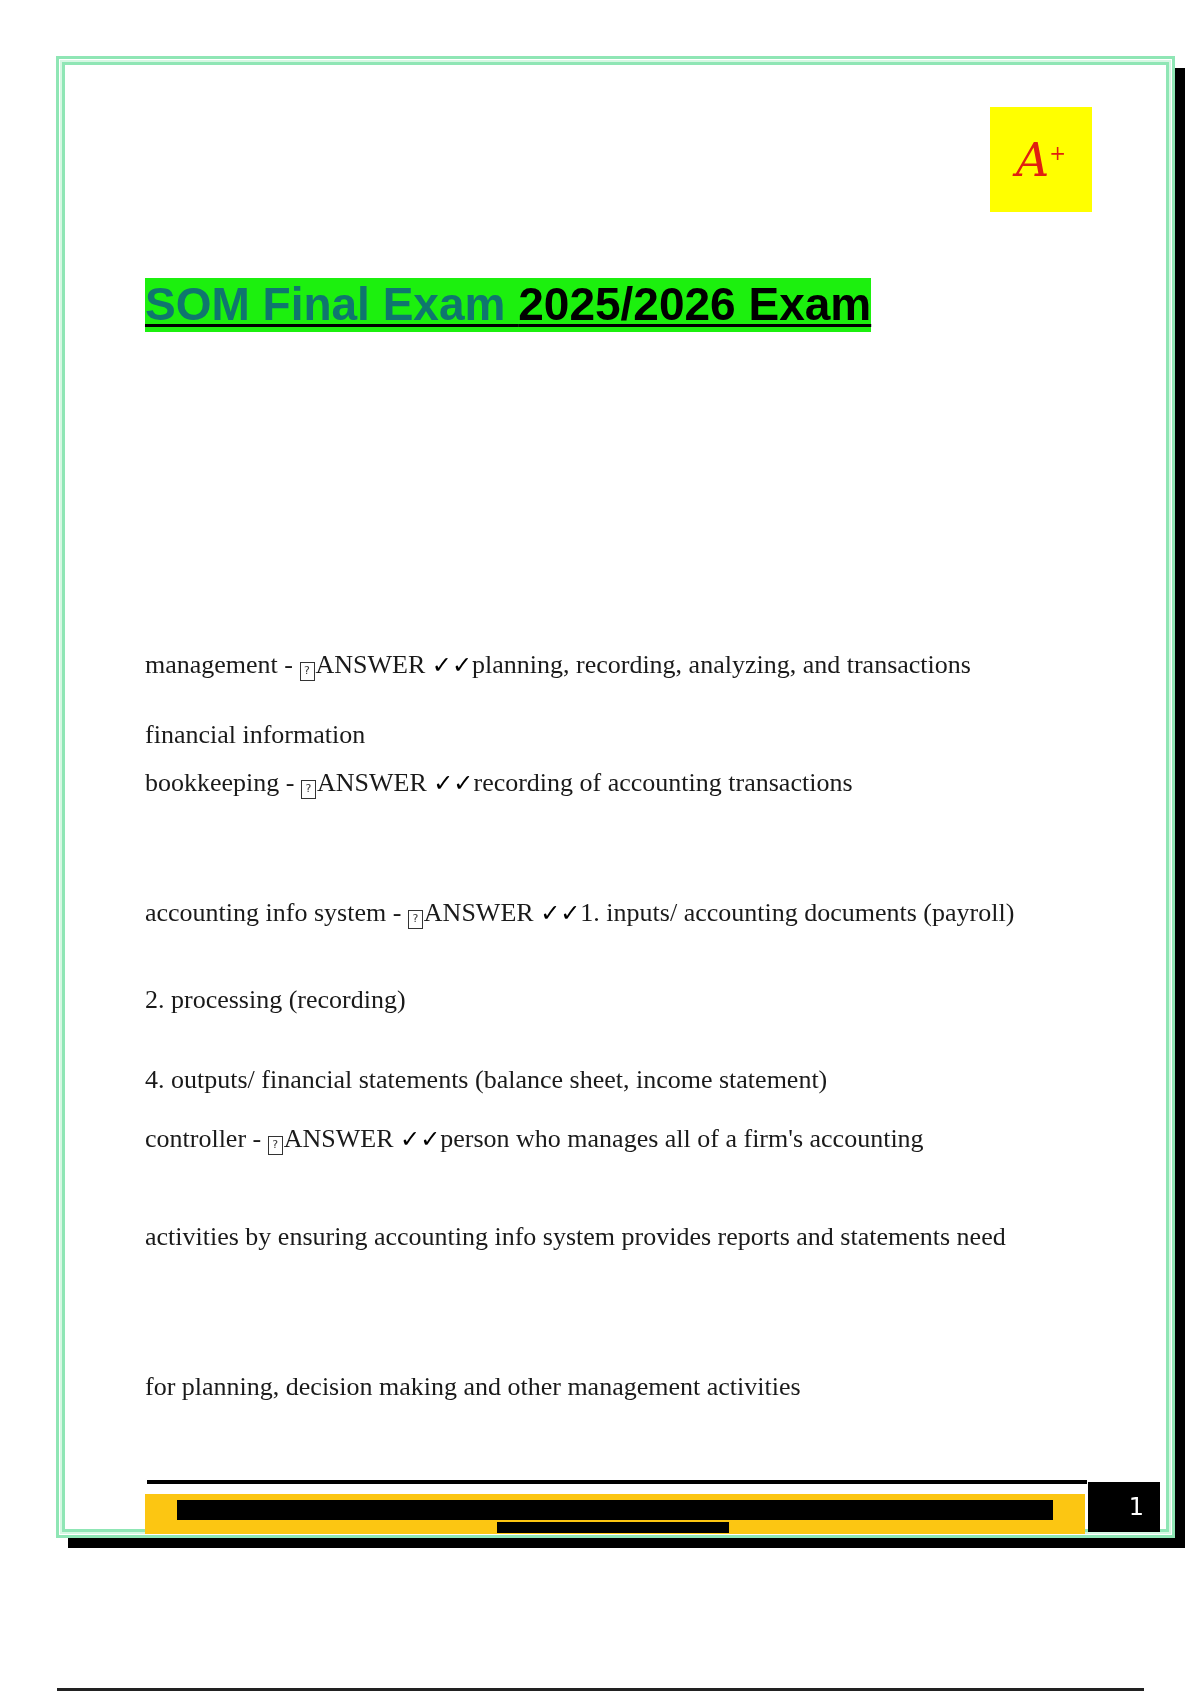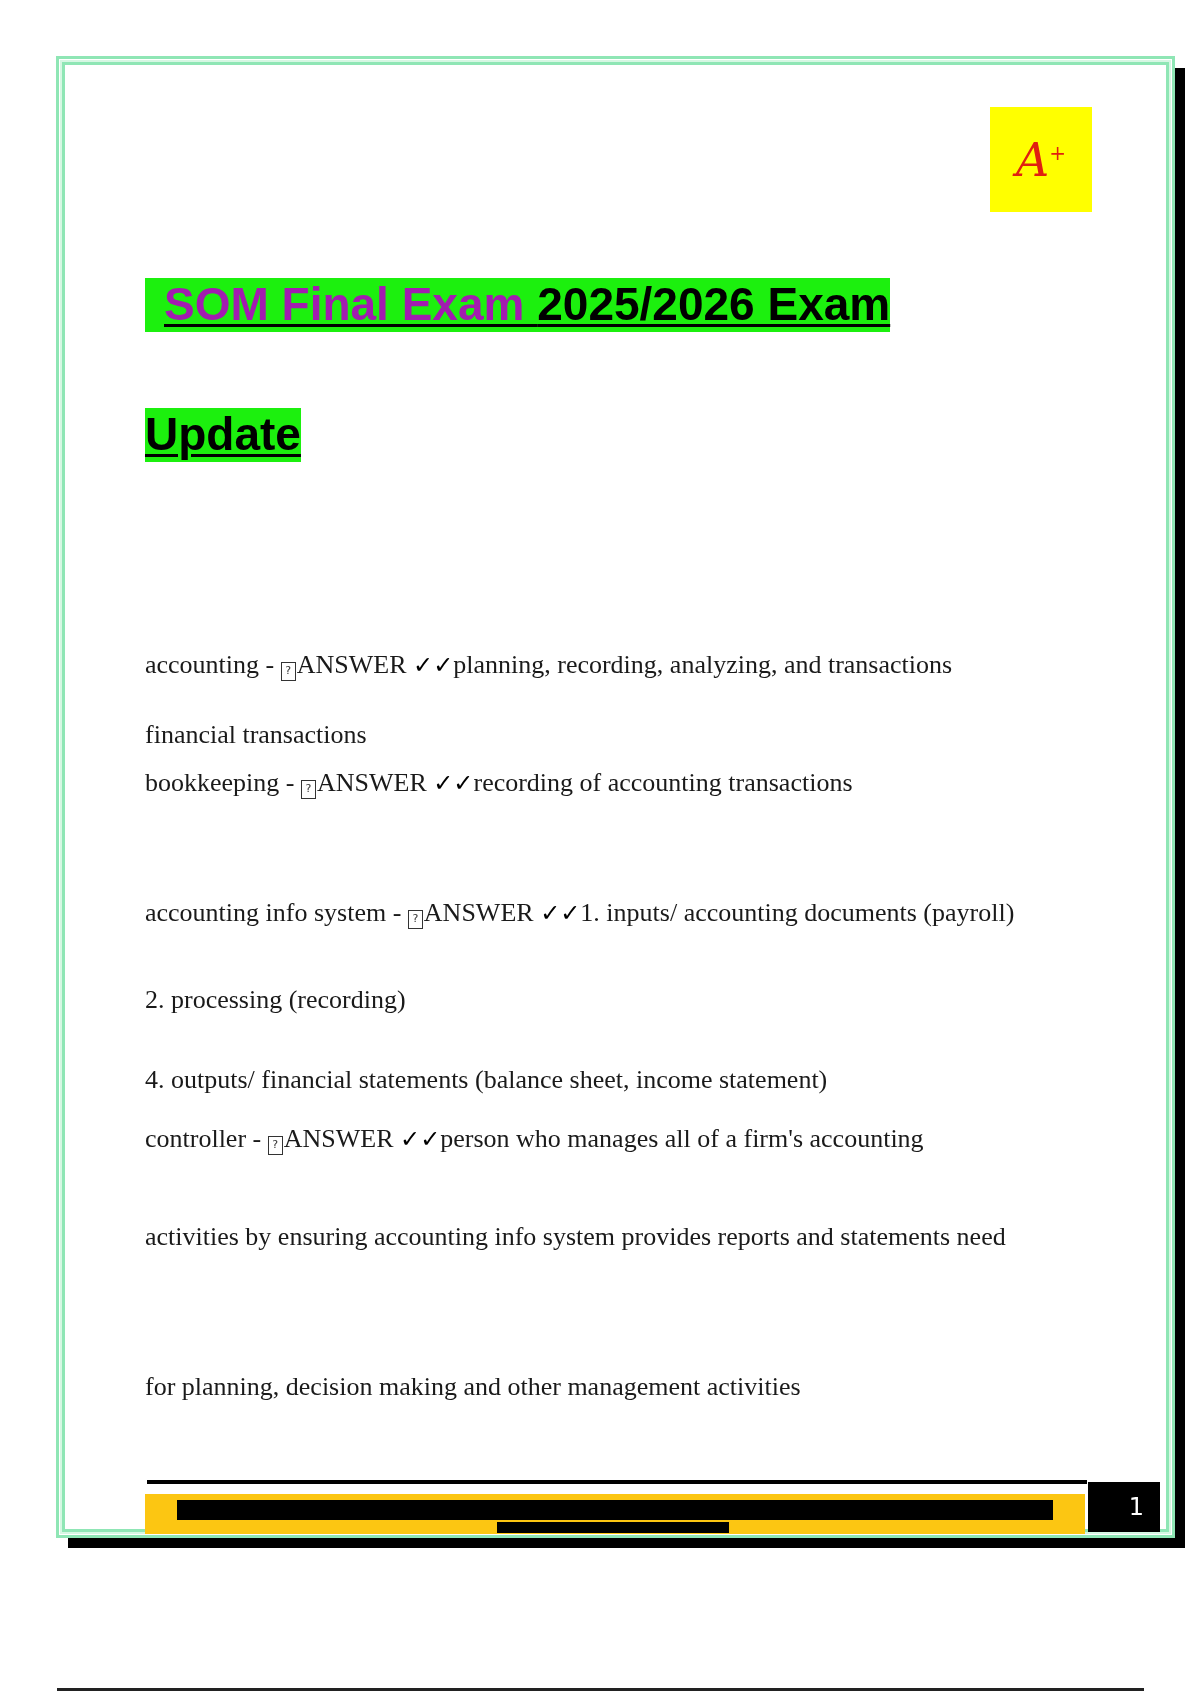--- a/index.html
+++ b/index.html
@@ -9,21 +9,21 @@
     box-sizing:border-box; border:3px solid #8fe6b5; }
   .page-frame::before { content:""; position:absolute; left:3px; top:3px; right:3px; bottom:3px; border:3px solid #8fe6b5; }
   .page-frame::after { content:""; position:absolute; left:1px; top:1px; right:1px; bottom:1px; border:2px solid #d6f7e3; }
   .logo { position:absolute; left:990px; top:107px; width:102px; height:105px; background:#ffff00;
     display:flex; align-items:center; justify-content:center; z-index:2; }
   .logo span { font-family:"DejaVu Serif", serif; font-style:italic; color:#e02010; font-size:46px; line-height:1; }
   .logo sup { font-size:20px; color:#e02010; font-family:"DejaVu Serif", serif; }
   .title { position:absolute; left:145px; top:272px; width:900px; z-index:2;
     font-family:"Liberation Sans", sans-serif; font-weight:bold; font-size:46px; line-height:65px; color:#000; }
   .title .hl { background:#1cf00e; text-decoration:underline; text-decoration-thickness:3px; text-underline-offset:4px; padding-bottom:2px; }
-  .title .muted { color:#a21caf;padding-left:19px; }
+  .title .muted { color:#0f766e; }
   .body-text { position:absolute; left:145px; z-index:2; font-family:"Liberation Serif", serif; font-size:26px; color:#1a1a1a; white-space:nowrap; }
   .check { font-family:"DejaVu Sans", sans-serif; font-size:24px; color:#000; }
   .box { display:inline-block; width:15px; height:19px; border:1.5px solid #333; box-sizing:border-box; margin-right:1px; vertical-align:-1px; font-size:11px; text-align:center; line-height:16px; font-family:"DejaVu Sans", sans-serif; color:#333; }
   .footer-line { position:absolute; left:147px; top:1480px; width:940px; height:4px; background:#000; z-index:2; }
   .footer-yellow { position:absolute; left:145px; top:1494px; width:940px; height:40px; background:#fcc612; z-index:2; }
   .footer-black-bar { position:absolute; left:177px; top:1500px; width:876px; height:20px; background:#000; z-index:3; }
   .footer-small-bar { position:absolute; left:497px; top:1522px; width:232px; height:11px; background:#000; z-index:3; }
   .page-num { position:absolute; left:1088px; top:1482px; width:72px; height:50px; background:#000; z-index:3;
     color:#fff; font-family:"DejaVu Sans", sans-serif; font-size:24px; display:flex; align-items:center; justify-content:flex-end; padding-right:16px; box-sizing:border-box; }
   .bottom-rule { position:absolute; left:57px; top:1688px; width:1087px; height:3px; background:#222; }
@@ -34,27 +34,26 @@
 <div class="page-shadow"></div>
 <div class="page-frame"></div>
 
 <div class="logo">
   <span><span>A</span><sup>+</sup></span>
 </div>
 
 <div class="title">
   <span class="hl"><span class="muted">SOM Final Exam </span><span>2025/2026 Exam</span></span><br>
   <br>
-  <span class="hl">Update</span>
 </div>
 
 <div class="body-text" style="top:650px;">
-  <span>accounting - </span><span class="box">?</span><span>ANSWER </span><span class="check">✓✓</span><span>planning, recording, analyzing, and transactions</span>
+  <span>management - </span><span class="box">?</span><span>ANSWER </span><span class="check">✓✓</span><span>planning, recording, analyzing, and transactions</span>
 </div>
-<div class="body-text" style="top:720px;">financial transactions</div>
+<div class="body-text" style="top:720px;">financial information</div>
 
 <div class="body-text" style="top:768px;">
   <span>bookkeeping - </span><span class="box">?</span><span>ANSWER </span><span class="check">✓✓</span><span>recording of accounting transactions</span>
 </div>
 
 <div class="body-text" style="top:898px;">
   <span>accounting info system - </span><span class="box">?</span><span>ANSWER </span><span class="check">✓✓</span><span>1. inputs/ accounting documents (payroll)</span>
 </div>
 <div class="body-text" style="top:985px;">2. processing (recording)</div>
 <div class="body-text" style="top:1065px;">4. outputs/ financial statements (balance sheet, income statement)</div>

